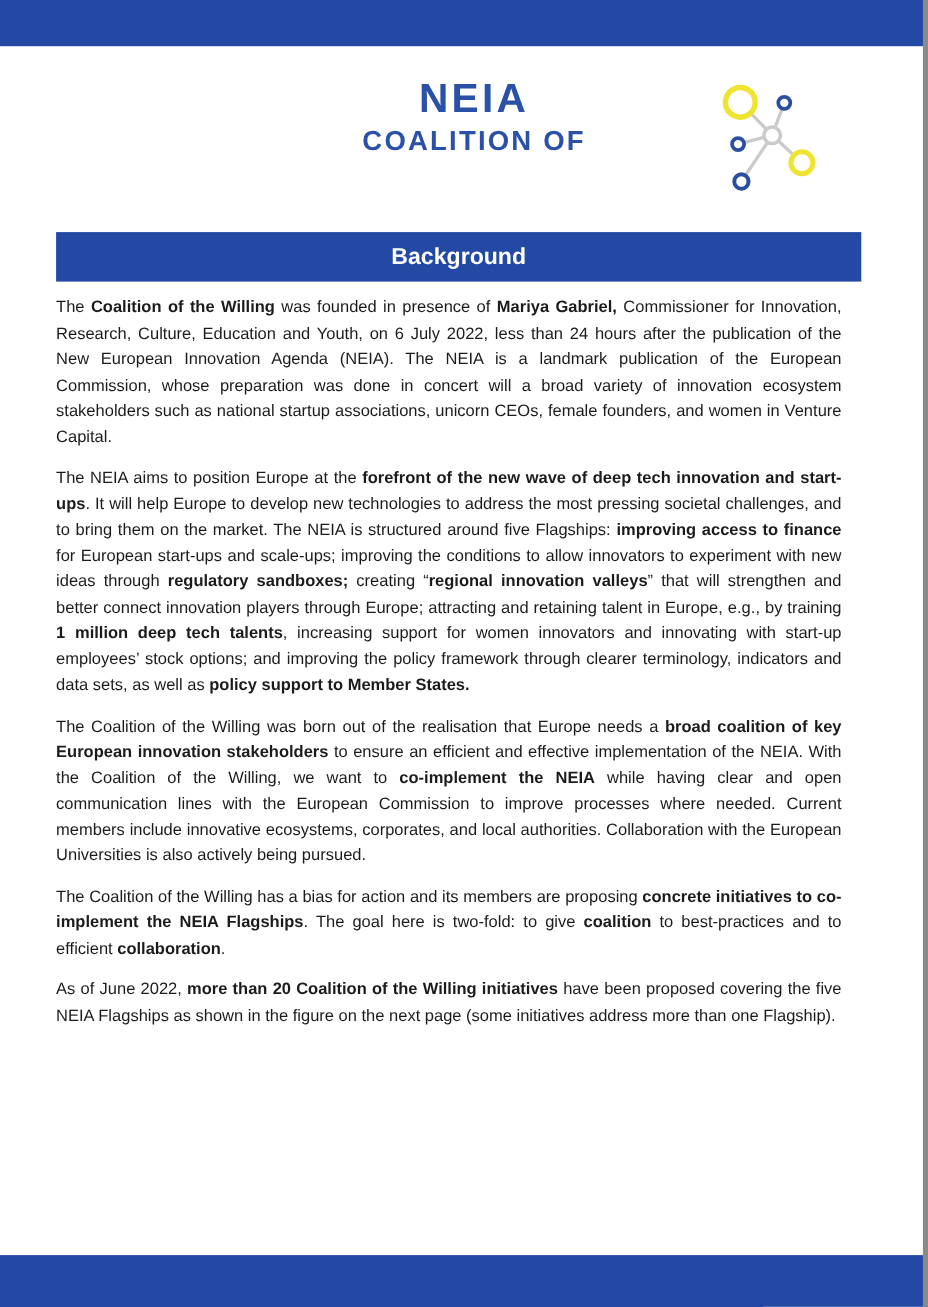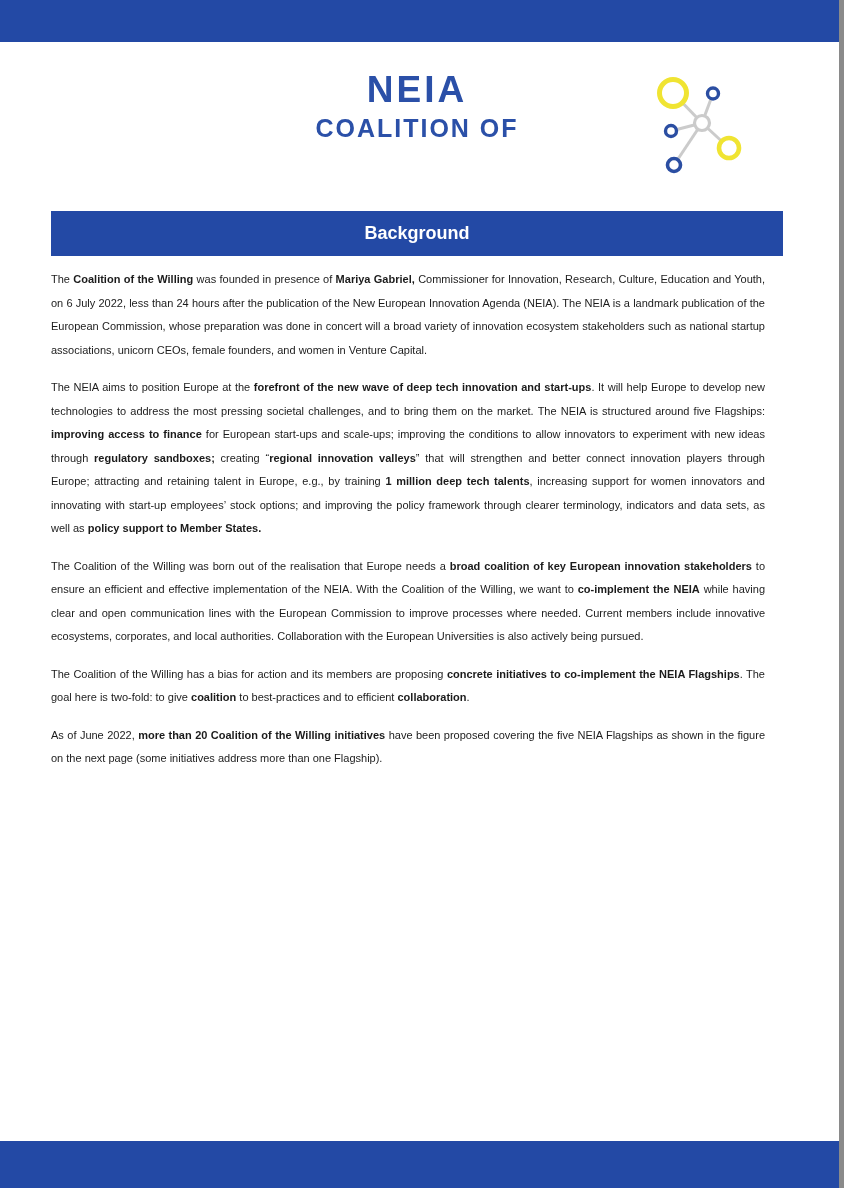--- a/index.html
+++ b/index.html
@@ -40,21 +40,21 @@
   .header-wrap {
     position: absolute;
     top: 42px;
     left: 0;
     width: 844px;
     height: 169px;
   }
   .doc-title {
     position: absolute;
     top: 28px;
-    left: 51px;
+    left: 65px;
     width: 732px;
     text-align: center;
     color: #2b50a8;
     font-weight: bold;
   }
   .title-line1 {
     font-size: 37px;
     letter-spacing: 3px;
     line-height: 40px;
   }
@@ -73,29 +73,29 @@
     top: 211px;
     left: 51px;
     width: 732px;
   }
   .banner {
     background: #2349a5;
     height: 45px;
     line-height: 45px;
     text-align: center;
     color: #ffffff;
-    font-size: 18px;
+    font-size: 21px;
     font-weight: bold;
   }
   .banner.second {
     margin-top: 16px;
   }
   .body-par {
     margin: 12px 18px 14px 0;
-    font-size: 11px;
+    font-size: 15px;
     line-height: 23.5px;
     text-align: justify;
   }
   .body-par .bold {
     font-weight: bold;
   }
 </style>
 </head>
 <body>
 

